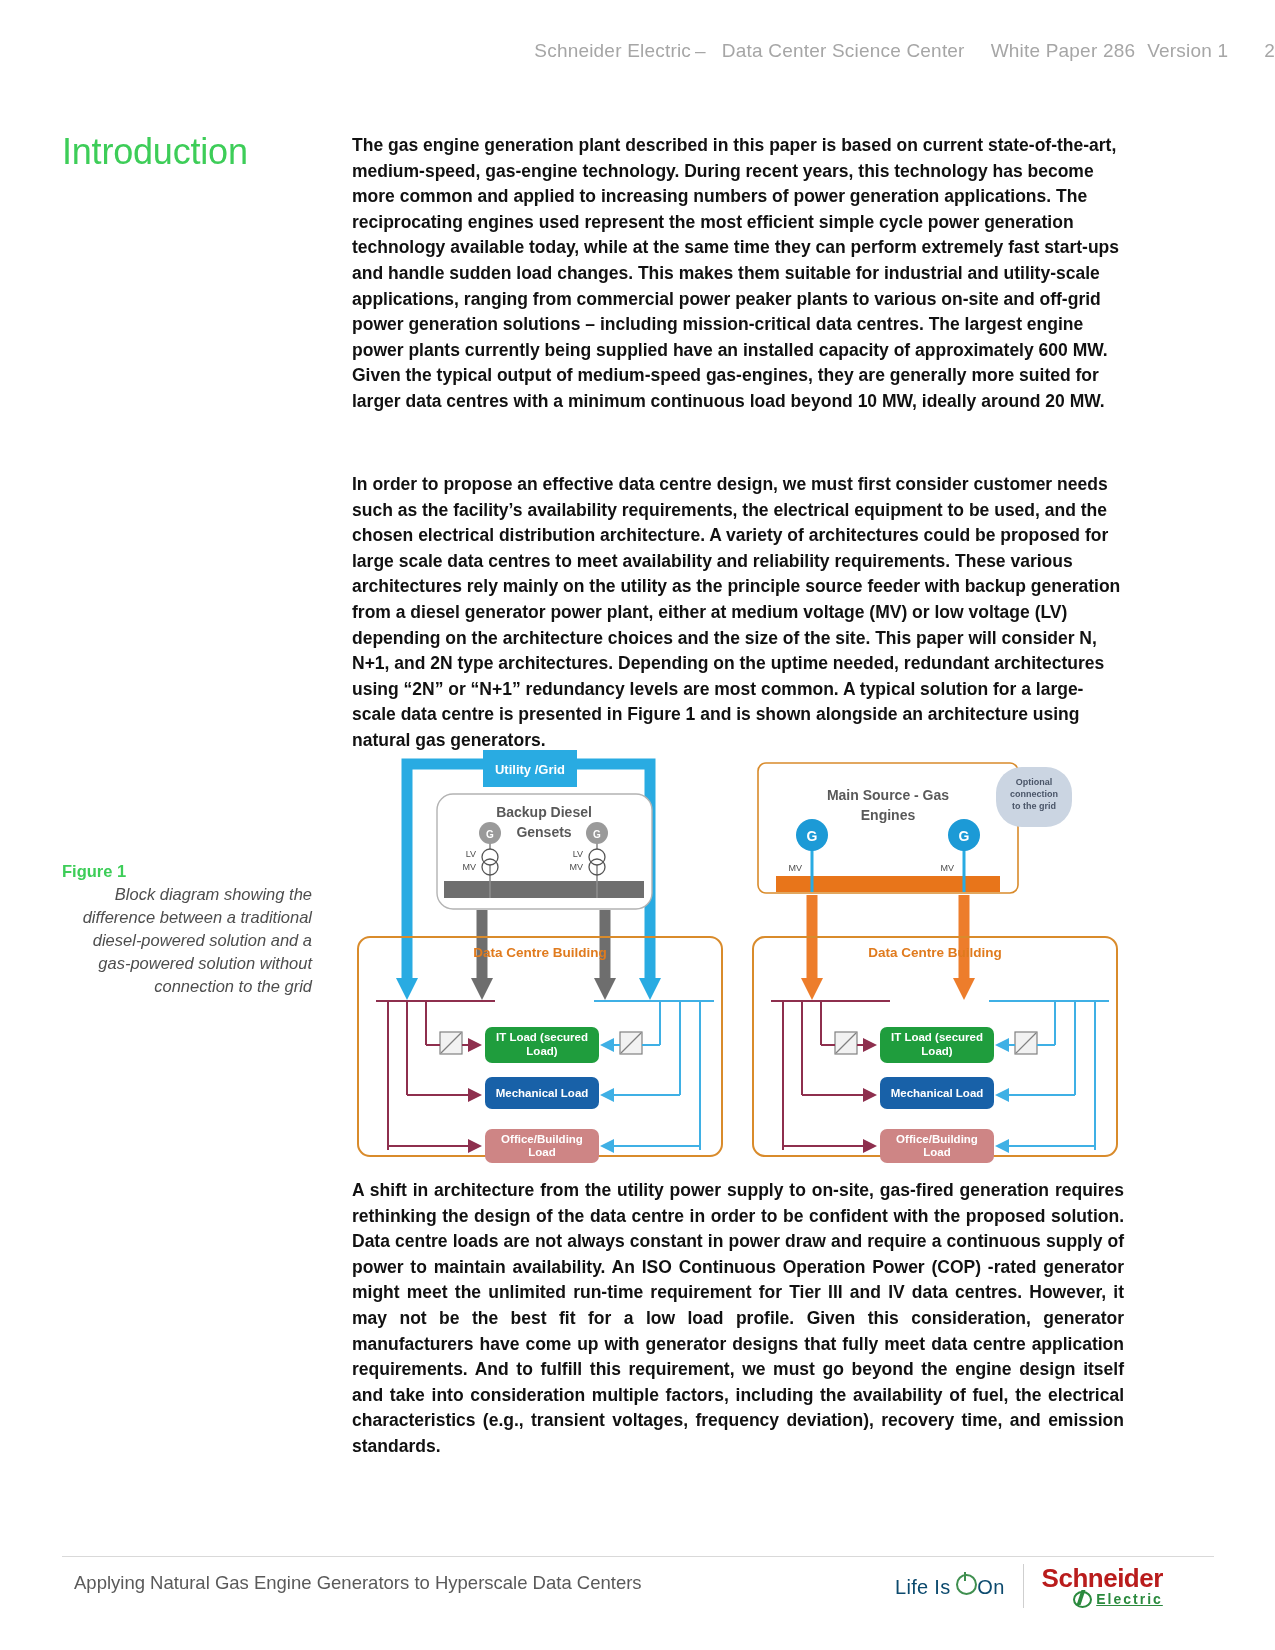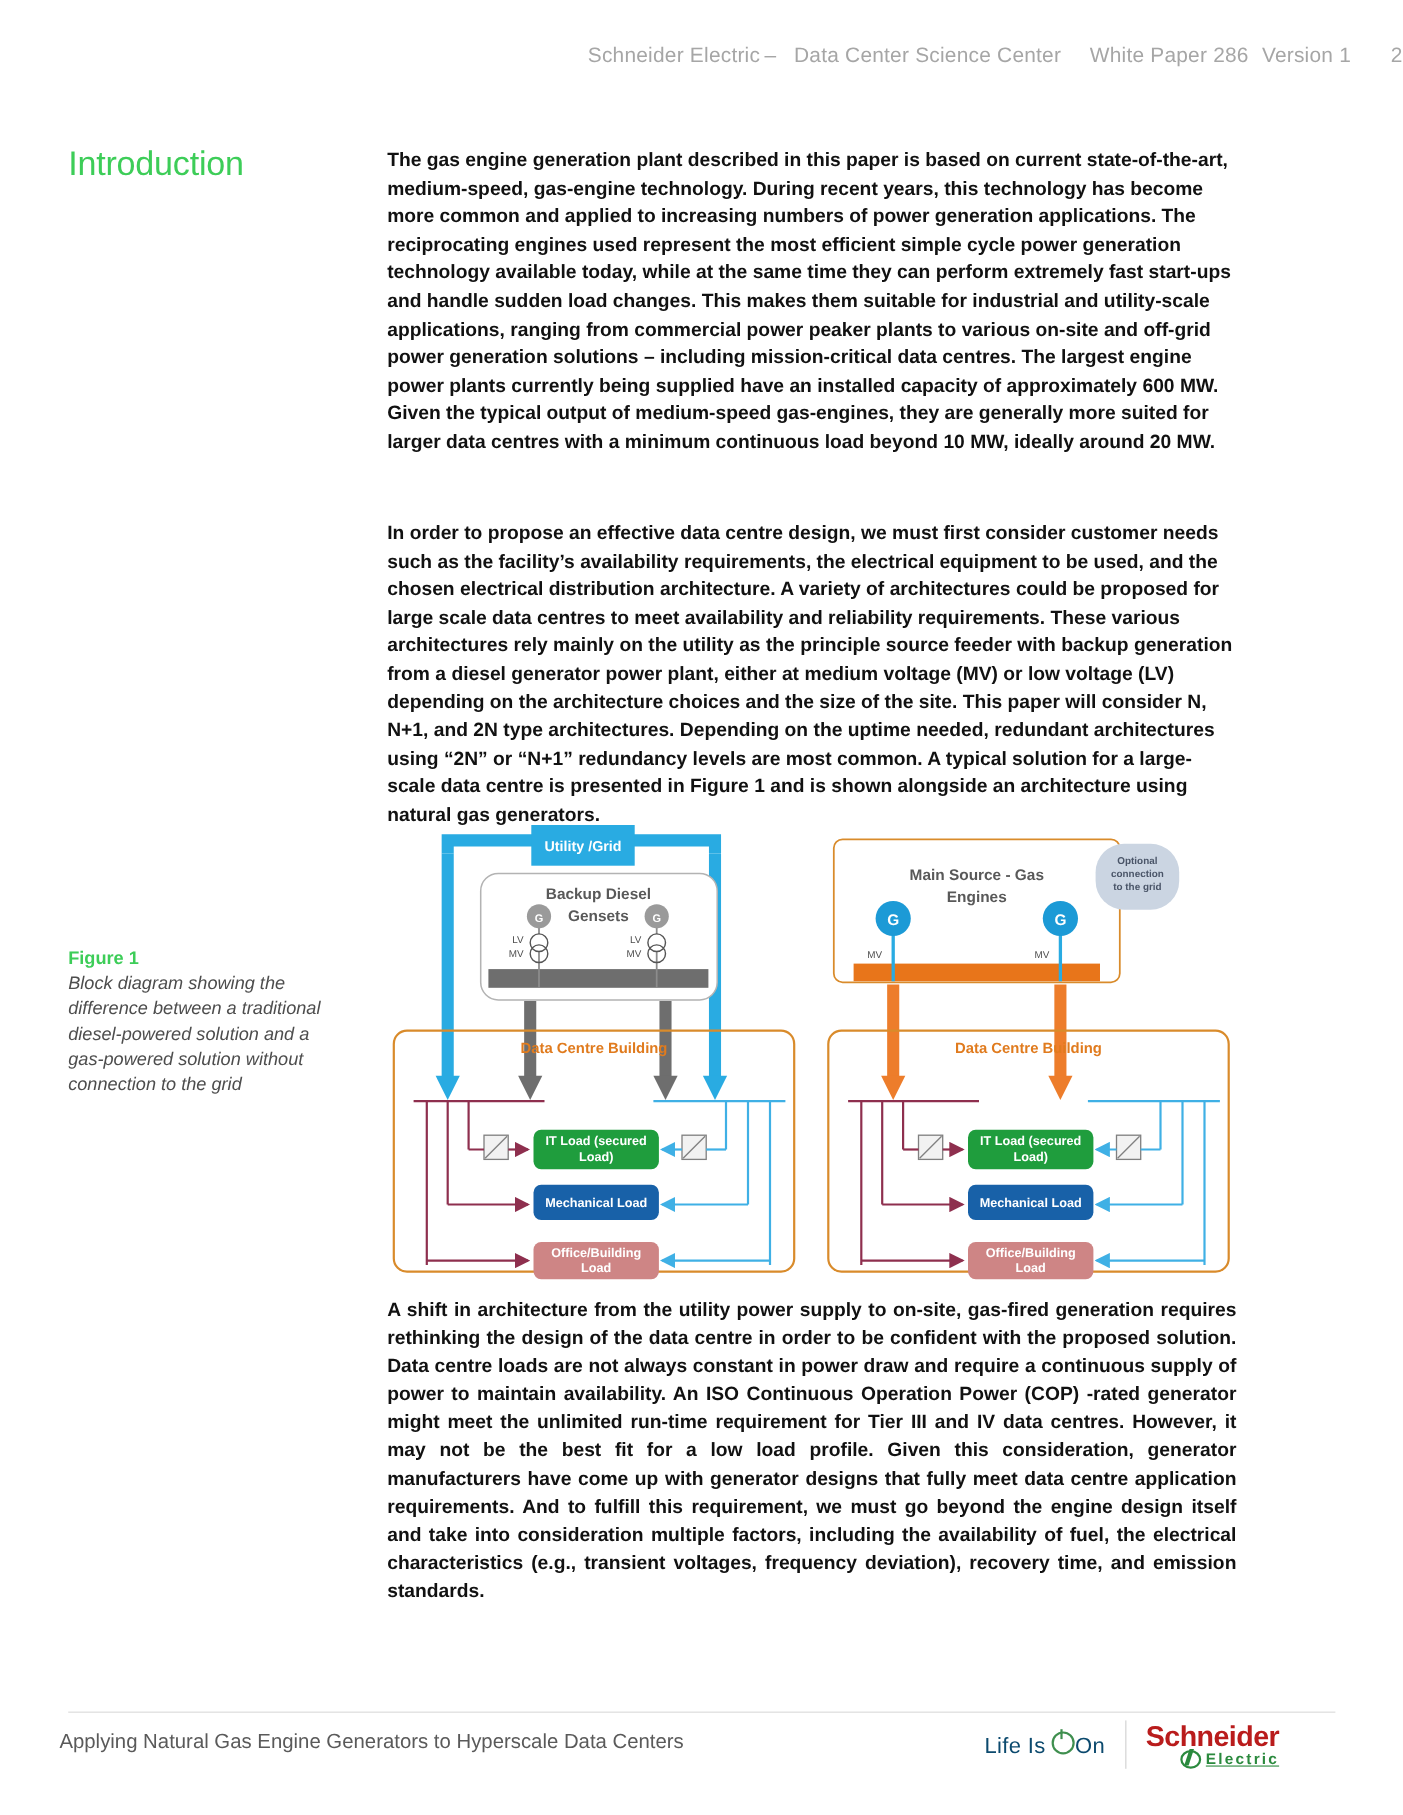--- a/index.html
+++ b/index.html
@@ -29,41 +29,42 @@
   }
   .page-header .sep { padding: 0 4px; }
   .page-header .gap-lg { display: inline-block; width: 26px; }
   .page-header .gap-md { display: inline-block; width: 12px; }
   .page-header .gap-pg { display: inline-block; width: 36px; }
 
   
   .section-title {
     position: absolute;
     left: 62px; top: 131px;
-    font-size: 31px;
+    font-size: 36px;
     color: #3DCD58;
     letter-spacing: -0.2px;
   }
   .fig-caption {
     position: absolute;
     left: 62px; top: 860px;
     width: 250px;
     font-size: 16.5px;
     line-height: 23px;
     color: #4d4d4d;
   }
   .fig-caption .fig-label {
     color: #3DCD58;
     font-weight: bold;
     font-style: normal;
     display: block;
   }
   .fig-caption .fig-desc {
     font-style: italic;
     display: block;
+    text-align: right;
   }
 
   
   .body-col {
     position: absolute;
     left: 352px;
     width: 772px;
   }
   .para {
     font-size: 17.5px;
@@ -79,21 +80,21 @@
 
   
   .footer-rule {
     position: absolute;
     left: 62px; top: 1556px;
     width: 1152px; height: 1px;
     background: #d9d9d9;
   }
   .footer-title {
     position: absolute;
-    left: 54px; top: 1572px;
+    left: 74px; top: 1572px;
     font-size: 18.5px;
     color: #5a5a5a;
   }
   .footer-logo {
     position: absolute;
     left: 895px; top: 1562px;
     display: flex;
     align-items: center;
     height: 48px;
   }

